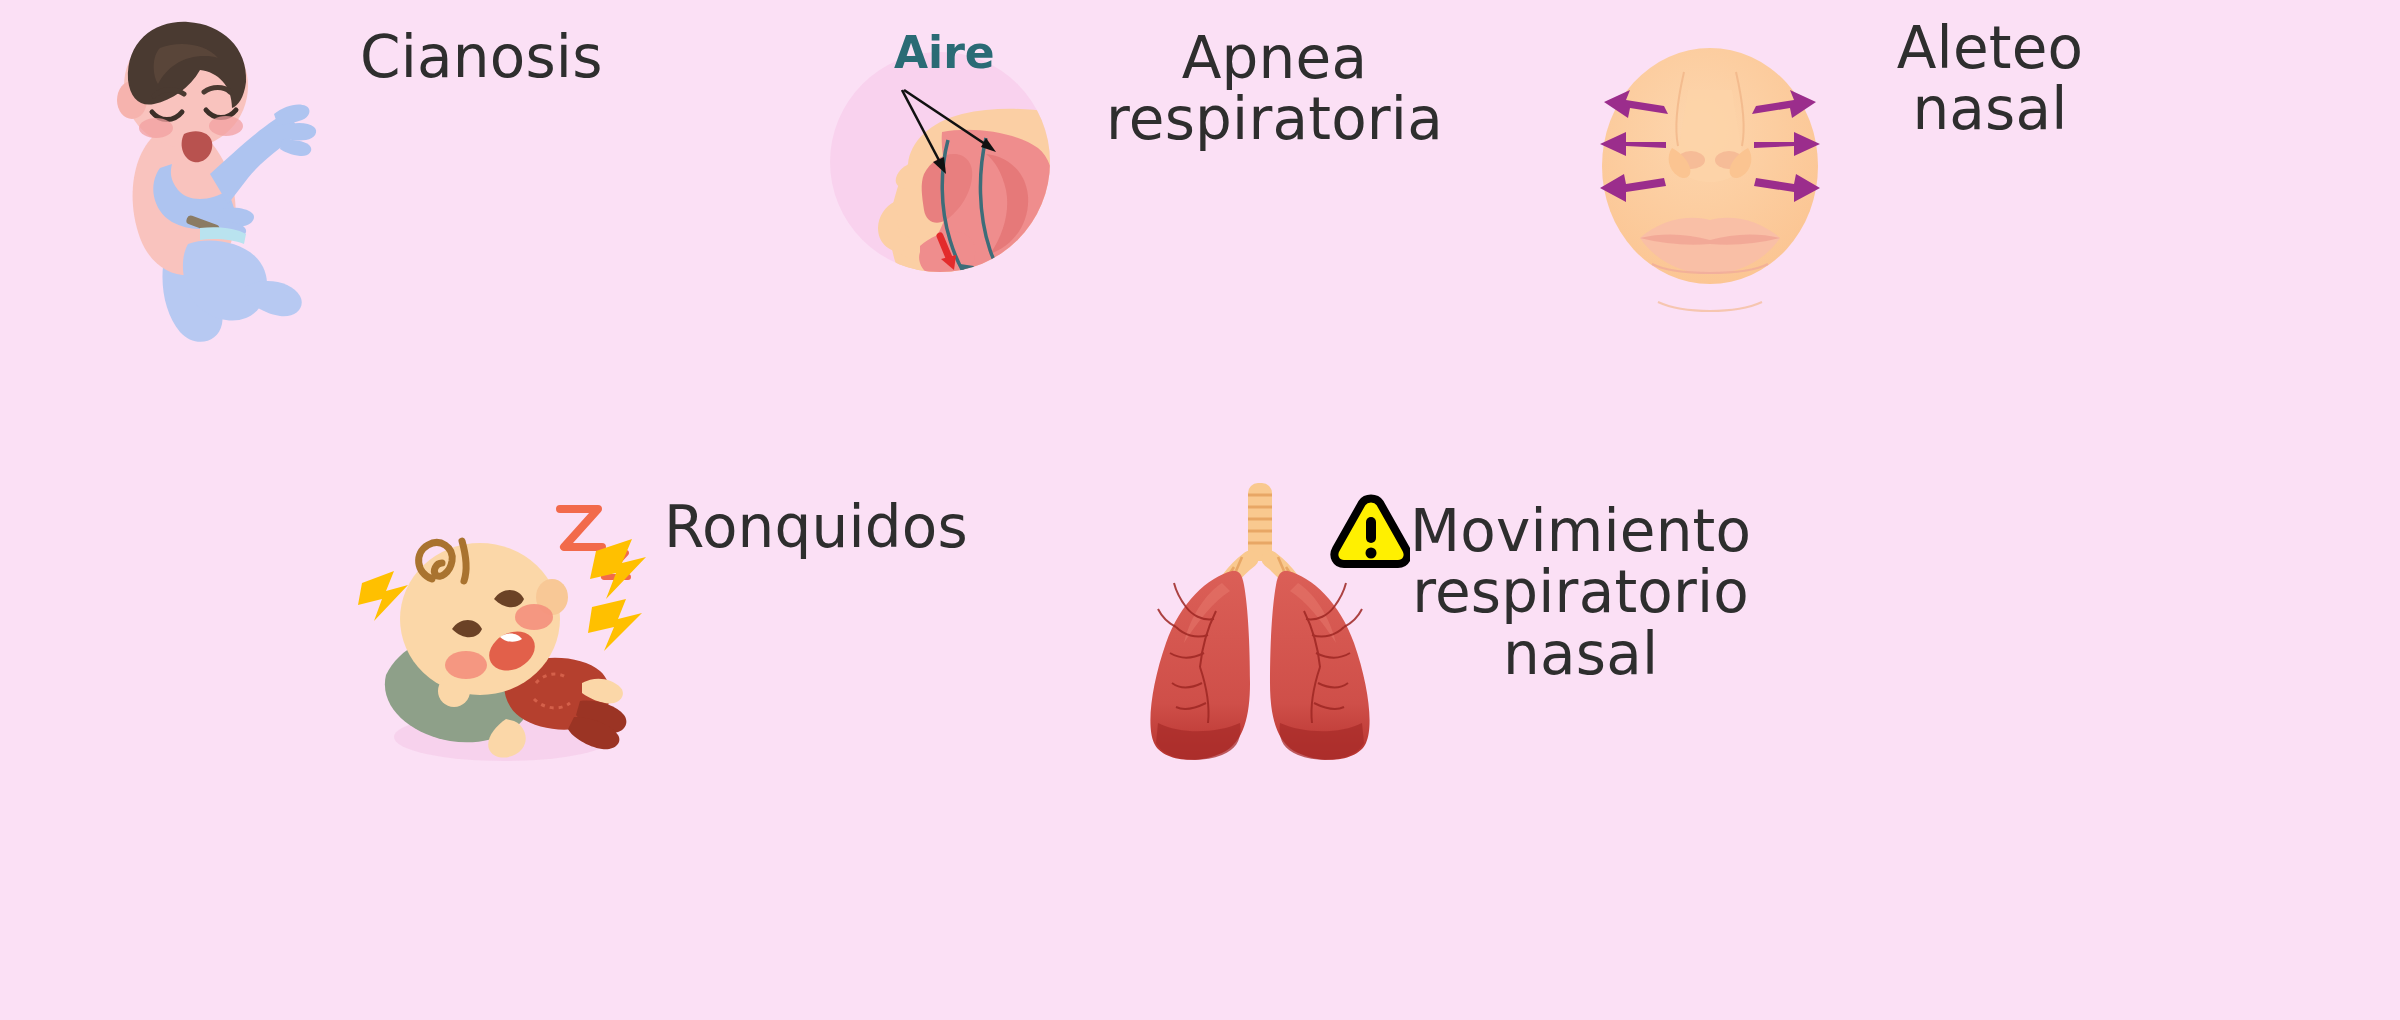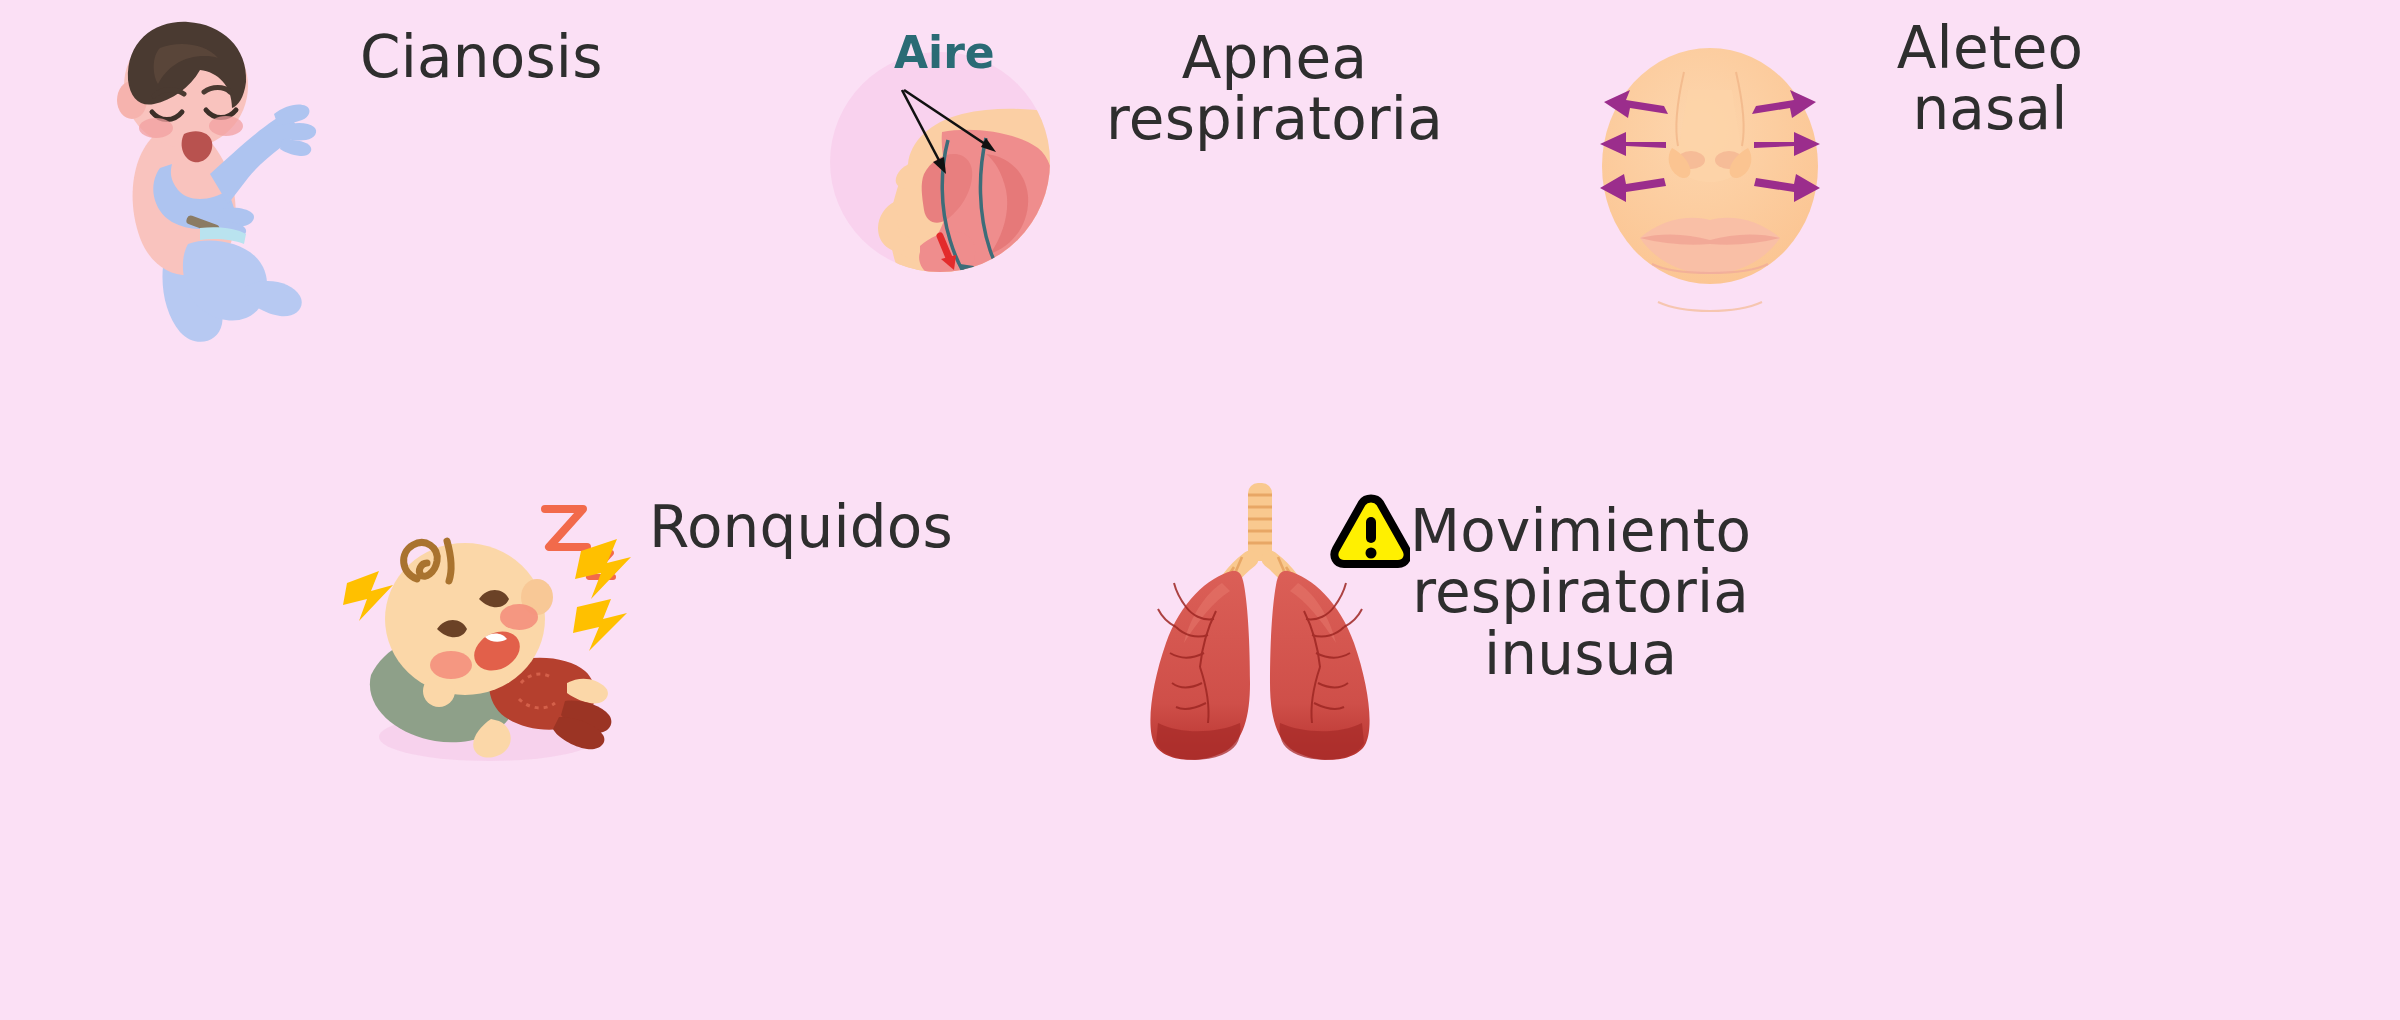--- a/index.html
+++ b/index.html
@@ -38,21 +38,21 @@
     text-align: center;
     letter-spacing: 0.2px;
     white-space: pre-line;
     font-family: "DejaVu Sans", "Liberation Sans", sans-serif;
   }
 
   
   #cell-cianosis   { left: 60px;   top: 14px;  width: 560px; }
   #cell-apnea      { left: 790px;  top: 14px;  width: 560px; }
   #cell-aleteo     { left: 1560px; top: 14px;  width: 560px; }
-  #cell-ronquidos  { left: 329px;  top: 475px; width: 560px; }
+  #cell-ronquidos  { left: 344px;  top: 475px; width: 560px; }
   #cell-movimiento { left: 1110px; top: 475px; width: 560px; }
 
   #cell-cianosis .caption   { margin-top: 13px; }
   #cell-apnea .caption      { margin-top: 14px; margin-left: 16px; }
   #cell-aleteo .caption     { margin-top: 4px; }
   #cell-ronquidos .caption  { margin-top: 22px; }
   #cell-movimiento .caption { margin-top: 26px; }
 </style>
 </head>
 <body>
@@ -343,16 +343,16 @@
         </g>
 
         <g>
           <path d="M252 28 C256 22 266 22 270 28 L296 74 C300 81 296 89 288 89 L234 89 C226 89 222 81 226 74 Z" fill="#fff000" stroke="#000000" stroke-width="8" stroke-linejoin="round"></path>
           <rect x="256" y="42" width="10" height="26" rx="5" fill="#000000"></rect>
           <circle cx="261" cy="78" r="5.5" fill="#000000"></circle>
         </g>
       </svg>
     </div>
     <div class="caption">Movimiento
-respiratoria inusua</div>
+respiratorio nasal</div>
   </div>
 
 </div>
 
 </body></html>

